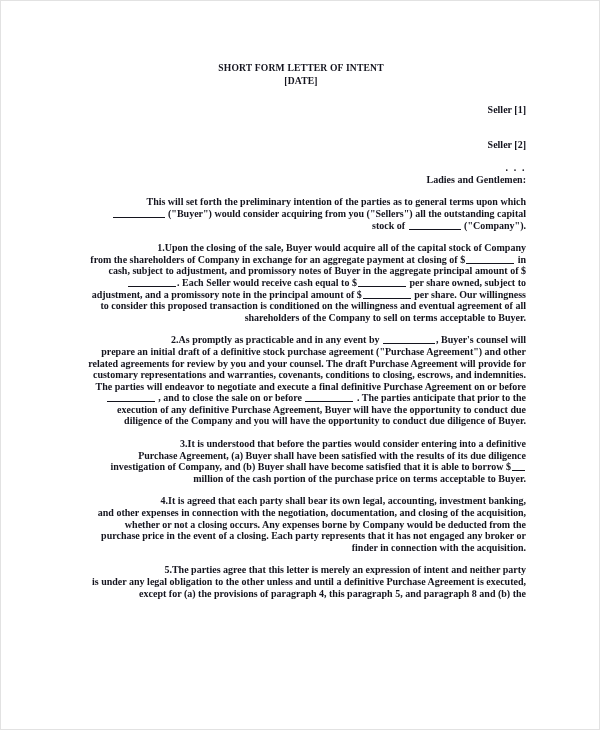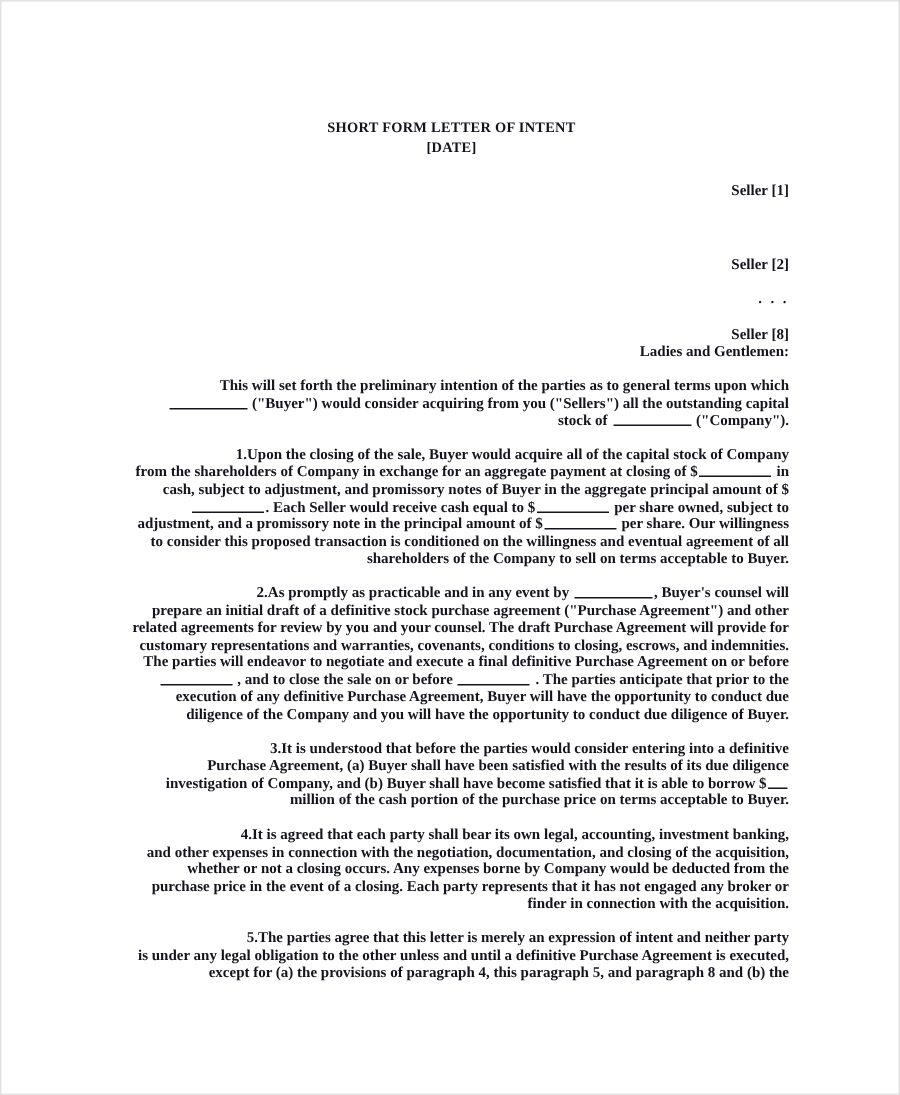--- a/index.html
+++ b/index.html
@@ -28,42 +28,42 @@
   }
   .doc-title,
   .doc-date {
     text-align: center;
     font-weight: bold;
     color: #14141e;
     font-size: 9.6px;
     letter-spacing: 0.18px;
   }
   .doc-title {
-    margin-top: 79px;
+    margin-top: 61px;
     line-height: 11px;
   }
   .doc-date {
     margin-top: 2px;
     line-height: 11px;
   }
   .body-area {
     margin-left: 75px;
     width: 450px;
     color: #14141e;
     font-size: 10px;
     font-weight: bold;
     line-height: 11.6px;
     text-align: right;
   }
   .seller-line {
     font-weight: bold;
     line-height: 11.6px;
   }
   .seller-1 { margin-top: 18px; }
-  .seller-2 { margin-top: 37px; }
+  .seller-2 { margin-top: 23px; }
   .ellipsis-line {
     margin-top: 12px;
     letter-spacing: 1.6px;
     line-height: 11.6px;
   }
   .seller-8 { margin-top: 12px; }
   .salutation { line-height: 11.6px; }
   .para {
     margin-top: 11px;
     line-height: 11.6px;
@@ -103,21 +103,20 @@
   <div class="sheet">
 
     <div class="doc-title">SHORT FORM LETTER OF INTENT</div>
     <div class="doc-date">[DATE]</div>
 
     <div class="body-area">
 
       <div class="seller-line seller-1">Seller [1]</div>
       <div class="seller-line seller-2">Seller [2]</div>
       <div class="seller-line ellipsis-line">. . .</div>
-      <div class="seller-line seller-8">Seller [8]</div>
 
       <div class="salutation">Ladies and Gentlemen:</div>
 
       <div class="para para-intro"><span>This will set forth the preliminary intention of the parties as to general terms upon which</span> <span class="blank blank-lg"></span> <span>("Buyer") would consider acquiring from you ("Sellers") all the outstanding capital stock of</span> <span class="blank blank-lg"></span> <span>("Company").</span></div>
 
       <div class="para para-num"><span class="num-indent"></span><span class="num-label">1.</span><span>Upon the closing of the sale, Buyer would acquire all of the capital stock of Company from the shareholders of Company in exchange for an aggregate payment at closing of $</span><span class="blank blank-md"></span> <span>in cash, subject to adjustment, and promissory notes of Buyer in the aggregate principal amount of $</span><span class="blank blank-md"></span><span>.  Each Seller would receive cash equal to $</span><span class="blank blank-md"></span> <span>per share owned, subject to adjustment, and a promissory note in the principal amount of $</span><span class="blank blank-md"></span> <span>per share.  Our willingness to consider this proposed transaction is conditioned on the willingness and eventual agreement of all shareholders of the Company to sell on terms acceptable to Buyer.</span></div>
 
       <div class="para para-num"><span class="num-indent"></span><span class="num-label">2.</span><span>As promptly as practicable and in any event by</span> <span class="blank blank-lg"></span><span>, Buyer's counsel will prepare an initial draft of a definitive stock purchase agreement ("Purchase Agreement") and other related agreements for review by you and your counsel.  The draft Purchase Agreement will provide for customary representations and warranties, covenants, conditions to closing, escrows, and indemnities.  The parties will endeavor to negotiate and execute a final definitive Purchase Agreement on or before</span> <span class="blank blank-md"></span> <span>, and to close the sale on or before</span> <span class="blank blank-md"></span> <span>.  The parties anticipate that prior to the execution of any definitive Purchase Agreement, Buyer will have the opportunity to conduct due diligence of the Company and you will have the opportunity to conduct due diligence of Buyer.</span></div>
 
       <div class="para para-num"><span class="num-indent"></span><span class="num-label">3.</span><span>It is understood that before the parties would consider entering into a definitive Purchase Agreement, (a) Buyer shall have been satisfied with the results of its due diligence investigation of Company, and (b) Buyer shall have become satisfied that it is able to borrow $</span><span class="blank blank-xs"></span> <span>million of the cash portion of the purchase price on terms acceptable to Buyer.</span></div>

